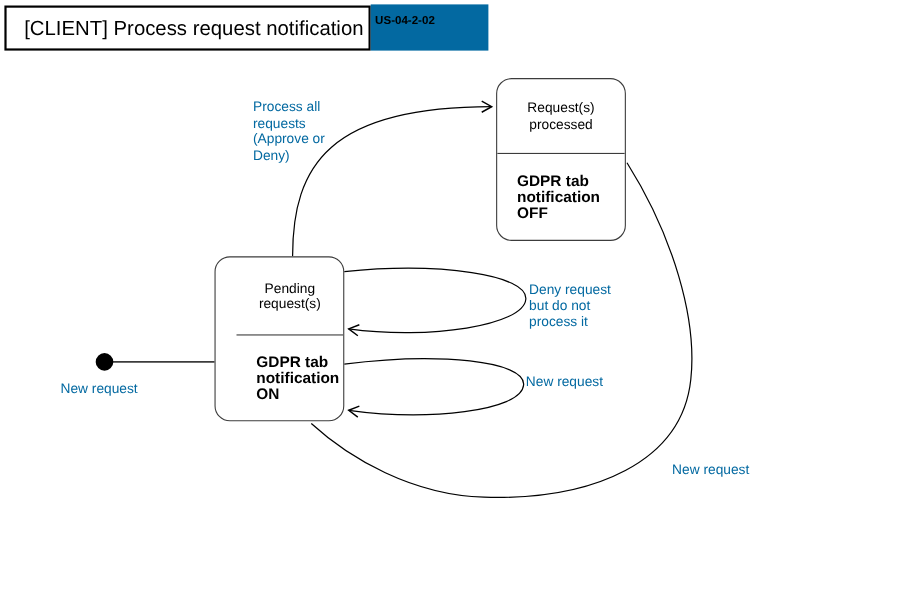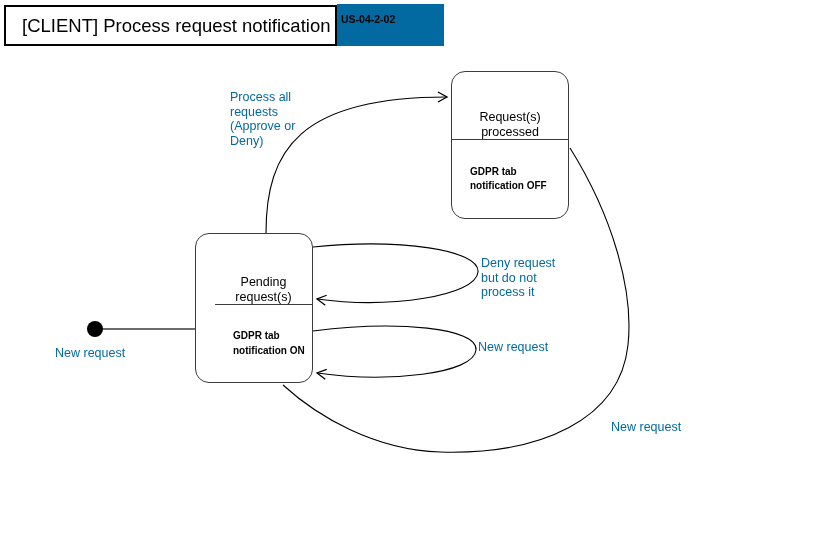--- a/index.html
+++ b/index.html
@@ -67,38 +67,38 @@
     position: absolute;
     box-sizing: border-box;
     border: 1.3px solid #3c3c3c;
     border-radius: 14px;
     background: #ffffff;
     overflow: hidden;
   }
   .state-head {
     box-sizing: border-box;
     display: flex;
-    align-items: flex-end;
+    align-items: center;
     justify-content: center;
     text-align: center;
     border-bottom: 1.3px solid #3c3c3c;
   }
   .state-head-text {
     font-size: 12.5px;
     line-height: 14.5px;
     color: #000000;
   }
   .state-body {
     box-sizing: border-box;
     display: flex;
     align-items: center;
     padding-left: 18px;
   }
   .state-body-text {
-    font-size: 10px;
+    font-size: 14px;
     line-height: 14.5px;
     font-weight: bold;
     color: #000000;
     text-align: left;
   }
 
   #state-pending {
     left: 195px;
     top: 233px;
     width: 118px;

